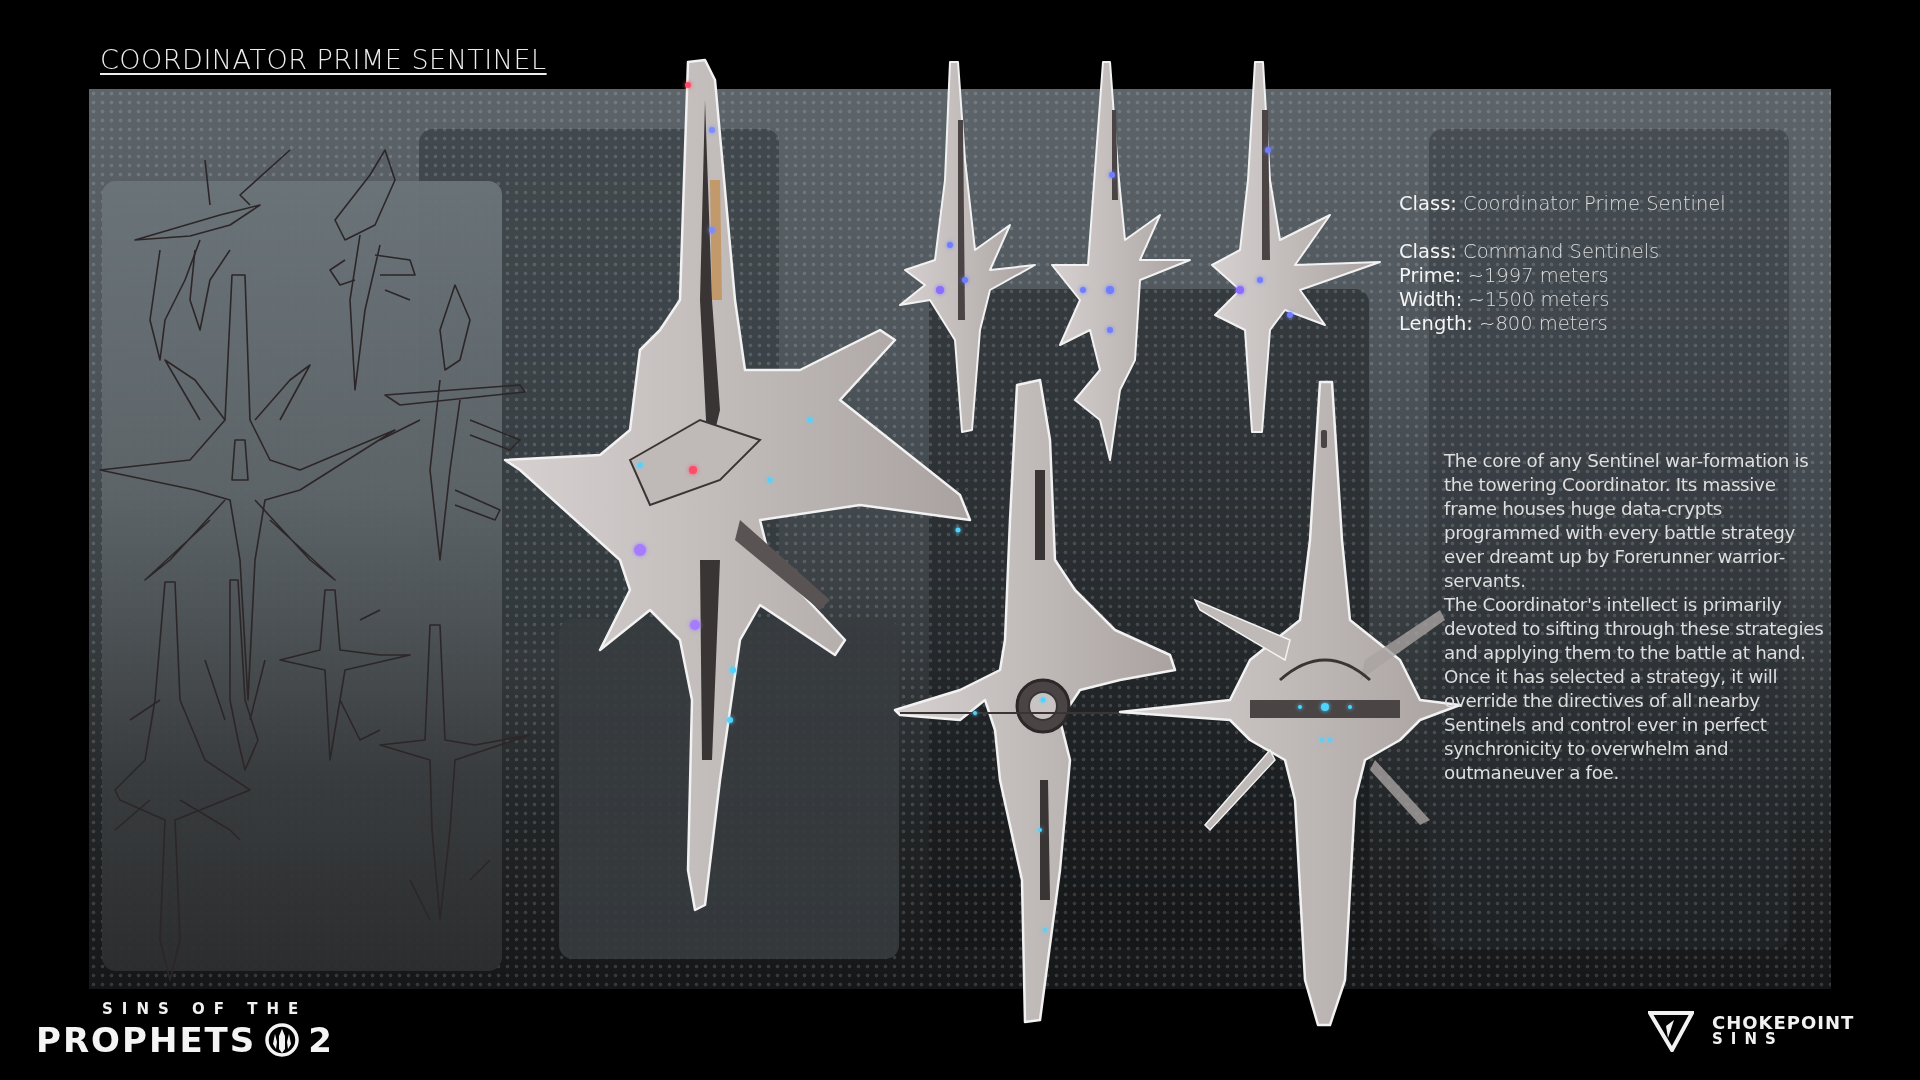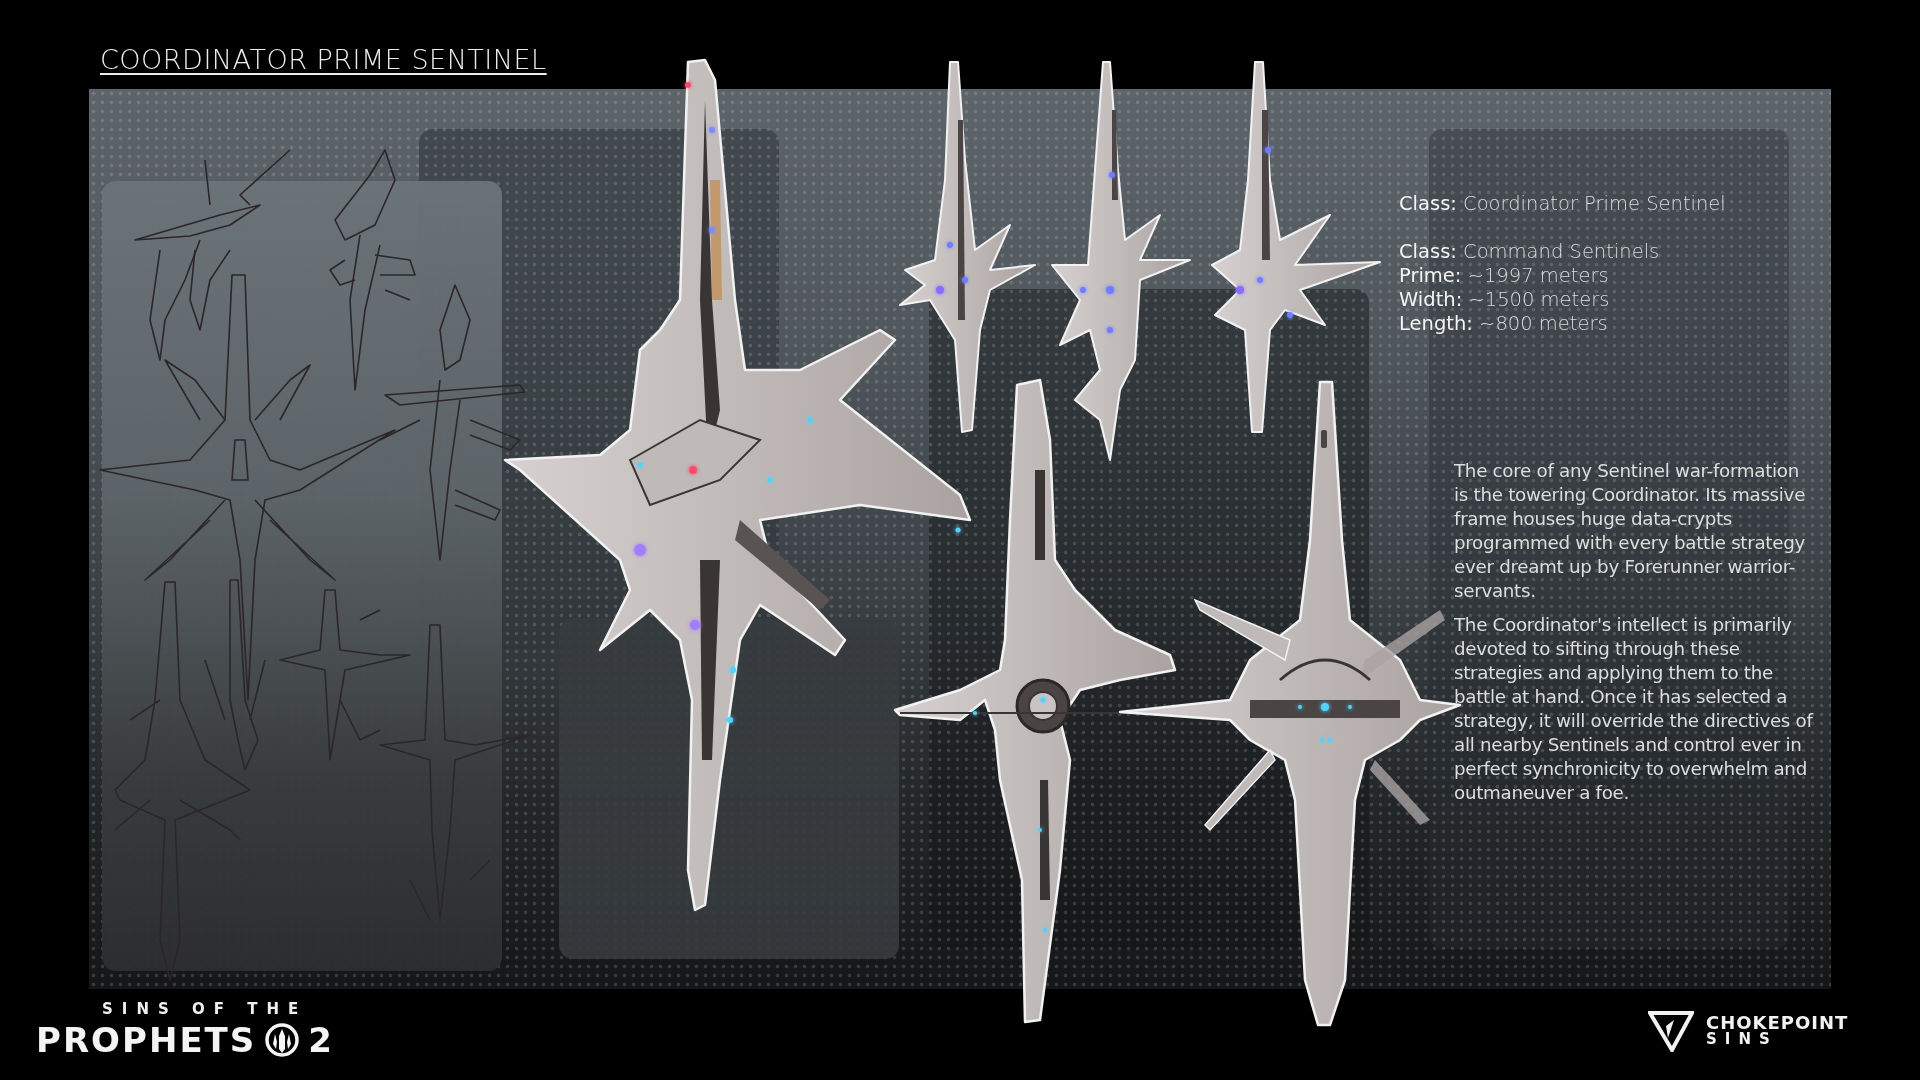--- a/index.html
+++ b/index.html
@@ -28,26 +28,26 @@
   .specs {
     position: absolute; left: 1399px; top: 192px; font-size: 19.5px; line-height: 24px;
     font-family: "DejaVu Sans", sans-serif; font-weight: 200; color: #dcdcdc;
   }
   .specs b { font-weight: normal; color: #f4f4f4; }
   .specs .gap { height: 24px; }
   .desc {
     position: absolute; left: 1444px; top: 449px; width: 380px; font-size: 18.3px; line-height: 24px;
     font-family: "DejaVu Sans", sans-serif; color: #dedede; letter-spacing: -0.3px;
   }
-  .desc p { margin: 10px; }
+  .desc p { margin: 0; }
   .desc .gap { height: 24px; }
   .logo-left { position: absolute; left: 36px; top: 1000px; }
   .logo-left .small { font-family: "DejaVu Sans", sans-serif; font-weight: bold; font-size: 15px; letter-spacing: 9px; margin-left: 66px; color: #f0f0f0; }
   .logo-left .big { font-family: "DejaVu Sans", sans-serif; font-weight: bold; font-size: 34px; letter-spacing: 2px; color: #f4f4f4; display: flex; align-items: center; gap: 8px; margin-top: 2px; }
-  .logo-right { position: absolute; left: 1648px; top: 1010px; display: flex; align-items: center; gap: 12px; }
+  .logo-right { position: absolute; left: 1648px; top: 1010px; display: flex; align-items: center; gap: 18px; }
   .logo-right .words { font-family: "DejaVu Sans", sans-serif; font-weight: bold; color: #f2f2f2; line-height: 17px; }
   .logo-right .w1 { font-size: 18px; letter-spacing: 1px; }
   .logo-right .w2 { font-size: 15px; letter-spacing: 8px; }
   svg.art { position: absolute; left: 0; top: 0; }
 </style>
 </head>
 <body>
 
 <div class="title">COORDINATOR PRIME SENTINEL</div>
 

